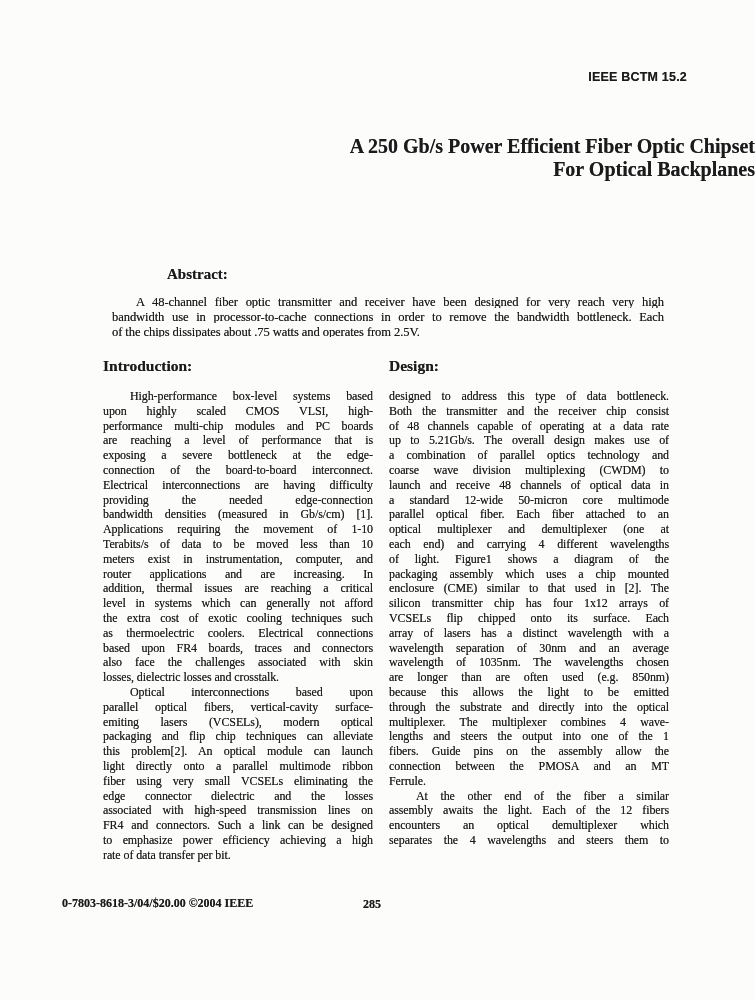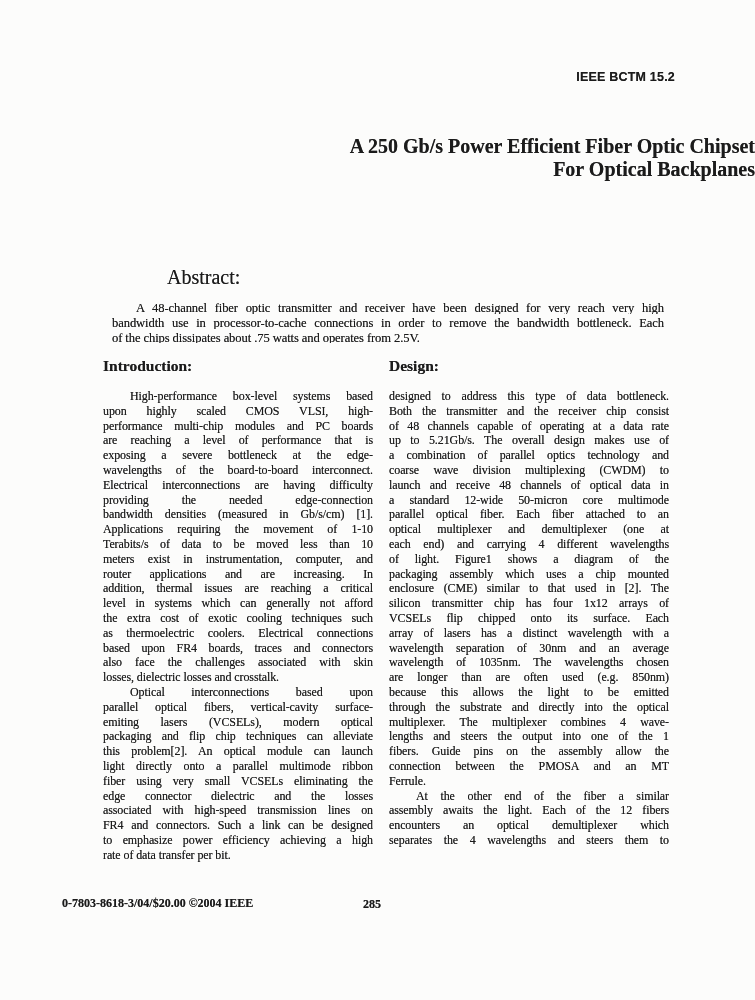--- a/index.html
+++ b/index.html
@@ -6,37 +6,37 @@
   .page{
     position:relative;
     width:755px;height:1000px;
     background:#fcfcfb;
     font-family:"Liberation Serif", serif;
     color:#1b1b1b;
     overflow:hidden;
     text-shadow:0 0 .5px rgba(25,25,25,.65);
   }
   .conf-tag{
-    position:absolute;top:70px;right:80px;
+    position:absolute;top:70px;right:68px;
     font-family:"Liberation Sans", sans-serif;
     font-weight:bold;font-size:12.5px;letter-spacing:.2px;
   }
   .title{
     position:absolute;top:135px;left:0;right:0;
     margin:0;text-align:right;
     font-size:20px;font-weight:bold;line-height:23px;
   }
   .authors{
     position:absolute;top:194px;left:0;right:0;
     text-align:center;font-size:12.8px;line-height:14.8px;
   }
   .authors .names{white-space:pre-wrap;}
   .abstract{position:absolute;top:266px;left:112px;width:552px;}
   .abs-heading{
-    font-size:20px;font-weight:normal;margin-left:55px;margin-bottom:10px;
+    font-size:15px;font-weight:bold;margin-left:55px;margin-bottom:10px;
   }
   .abs-body{font-size:12.6px;letter-spacing:-.1px;}
   .abs-body .tline{line-height:18.4px;}
   .abs-body .tline.indent{text-indent:24px;}
   .sec-heading{font-size:15.5px;font-weight:bold;margin:0 0 14px 0;line-height:19px;}
   .col{position:absolute;top:356px;}
   .col-left{left:103px;width:270px;}
   .col-right{left:389px;width:280px;}
   .col-body{font-size:12px;letter-spacing:-.1px;}
   .tline{
@@ -76,21 +76,21 @@
   </div>
 
   <div class="col col-left">
     <div class="sec-heading">Introduction:</div>
     <div class="col-body">
         <div class="tline indent">High-performance box-level systems based</div>
         <div class="tline">upon highly scaled CMOS VLSI, high-</div>
         <div class="tline">performance multi-chip modules and PC boards</div>
         <div class="tline">are reaching a level of performance that is</div>
         <div class="tline">exposing a severe bottleneck at the edge-</div>
-        <div class="tline">wavelengths of the board-to-board interconnect.</div>
+        <div class="tline">connection of the board-to-board interconnect.</div>
         <div class="tline">Electrical interconnections are having difficulty</div>
         <div class="tline">providing the needed edge-connection</div>
         <div class="tline">bandwidth densities (measured in Gb/s/cm) [1].</div>
         <div class="tline">Applications requiring the movement of 1-10</div>
         <div class="tline">Terabits/s of data to be moved less than 10</div>
         <div class="tline">meters exist in instrumentation, computer, and</div>
         <div class="tline">router applications and are increasing. In</div>
         <div class="tline">addition, thermal issues are reaching a critical</div>
         <div class="tline">level in systems which can generally not afford</div>
         <div class="tline">the extra cost of exotic cooling techniques such</div>

